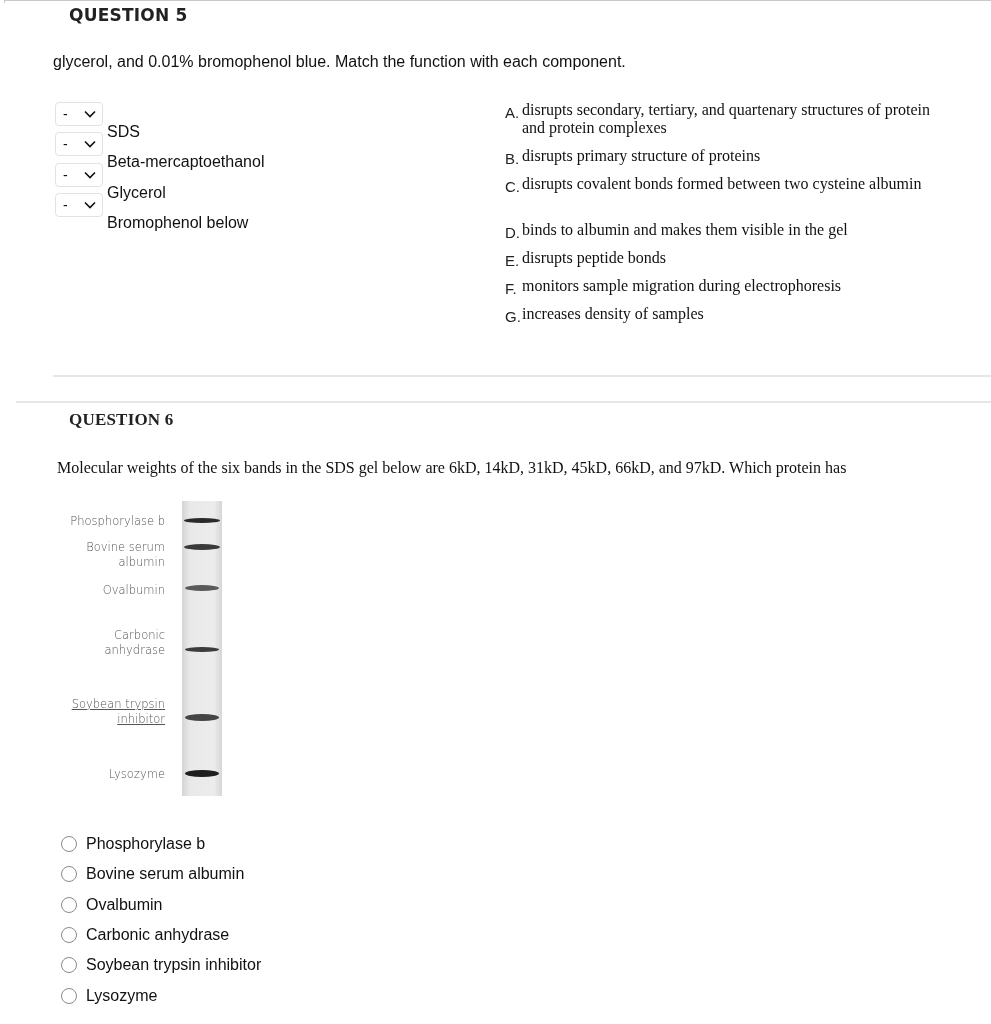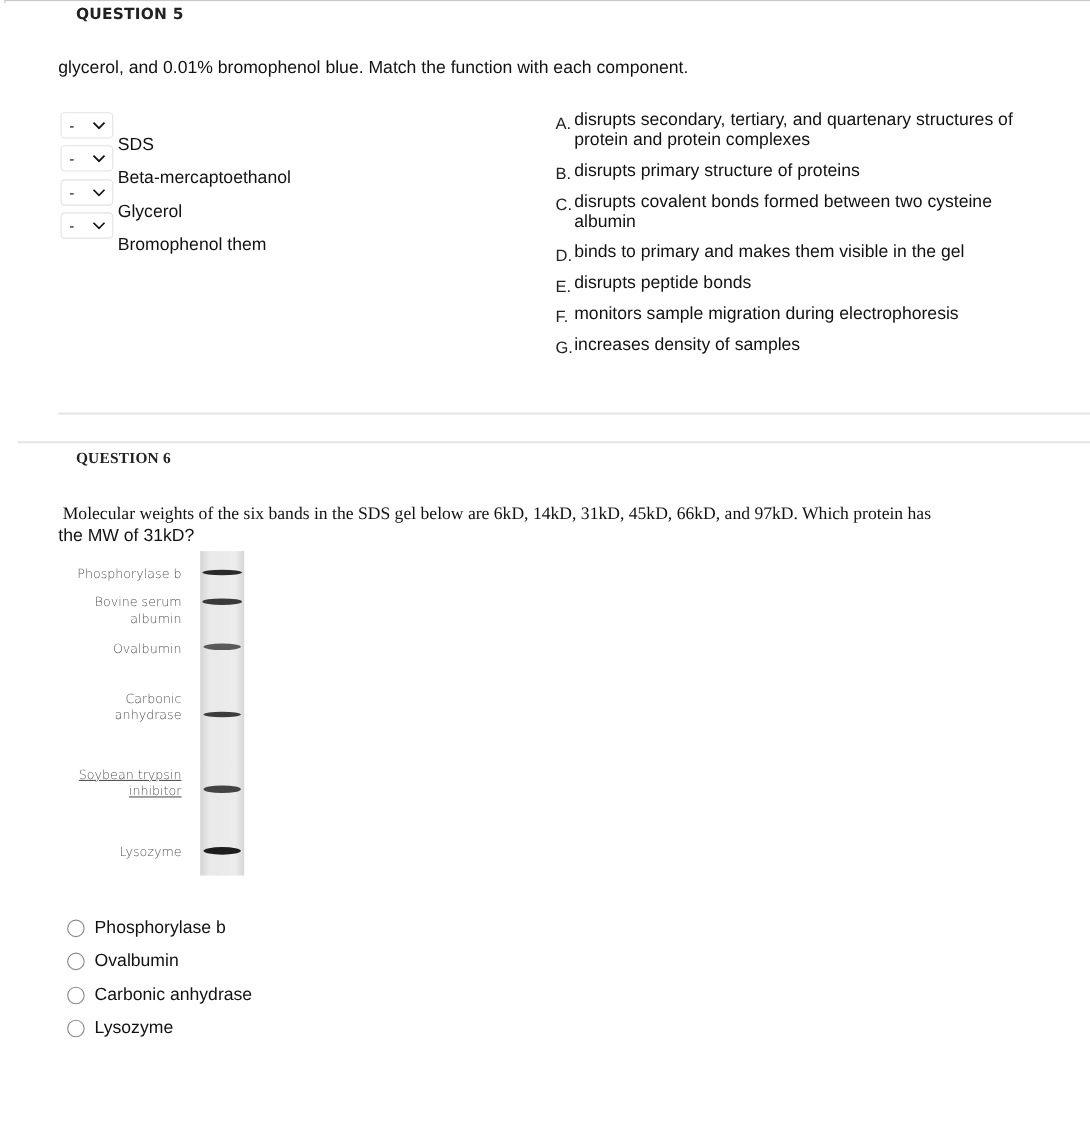--- a/index.html
+++ b/index.html
@@ -9,41 +9,41 @@
     }
     .page { position: relative; width: 991px; height: 1024px; }
 
     .top-frame {
       position: absolute; left: 4px; top: 0; width: 987px; height: 3px;
       border-top: 1px solid #c8c8c8; border-left: 1px solid #c8c8c8;
     }
 
     .q-title {
       position: absolute; font-family: "DejaVu Sans", sans-serif;
-      font-weight: bold; font-size: 14px; color: #222; letter-spacing: 0.2px;
+      font-weight: bold; font-size: 17px; color: #222; letter-spacing: 0.2px;
     }
     .q-text {
       position: absolute; font-size: 16px; line-height: 20px; color: #111;
     }
 
     
     .match-list { position: absolute; left: 55px; top: 99px; }
     .match-row { display: flex; align-items: center; height: 30.3px; }
     .select-box {
       width: 48px; height: 24px; border: 1px solid #e2e2e2; border-radius: 4px;
       display: flex; align-items: center; justify-content: space-between;
       padding: 0 6px 0 7px; font-size: 14px; color: #111; background: #fff; cursor: pointer;
     }
     .chev { width: 12px; height: 8px; display: block; }
     .match-label { margin-left: 4px; font-size: 16px; color: #111; margin-top: 36px; }
 
     .answer-list { position: absolute; left: 505px; top: 101px; width: 450px; }
     .answer { display: flex; font-size: 16px; line-height: 18px; color: #111; }
     .answer .letter { width: 17px; flex: none; font-size: 15px; padding-top: 3px; color: #222; }
-    .answer .txt { flex: 1; }
+    .answer .txt { flex: 1; font-family: Liberation Serif, serif; }
 
     .divider { position: absolute; height: 2px; background: #e6e6e6; }
 
     
     .gel-labels { position: absolute; left: 60px; width: 105px; text-align: right;
       font-family: "DejaVu Sans", sans-serif; font-size: 11.5px; line-height: 14.5px; color: #555; font-weight: 300; }
     .gel-lane {
       position: absolute; left: 182px; top: 501px; width: 40px; height: 295px;
       background: linear-gradient(to right, #d4d4d4, #e9e9e9 20%, #ececec 80%, #d6d6d6);
     }
@@ -98,40 +98,40 @@
       </div>
       <span class="match-label">Glycerol</span>
     </div>
     <div class="match-row">
       <div class="select-box">
         <span>-</span>
         <svg class="chev" viewBox="0 0 12 8">
             <polyline points="1,1.5 6,6.5 11,1.5" fill="none" stroke="#111" stroke-width="1.6"></polyline>
           </svg>
       </div>
-      <span class="match-label">Bromophenol them</span>
+      <span class="match-label">Bromophenol below</span>
     </div>
   </div>
 
   <div class="answer-list">
     <div class="answer" style="height:46px;">
       <span class="letter">A.</span>
       <span class="txt">disrupts secondary, tertiary, and quartenary structures of protein and protein complexes</span>
     </div>
     <div class="answer" style="height:28px;">
       <span class="letter">B.</span>
       <span class="txt">disrupts primary structure of proteins</span>
     </div>
     <div class="answer" style="height:46px;">
       <span class="letter">C.</span>
       <span class="txt">disrupts covalent bonds formed between two cysteine albumin</span>
     </div>
     <div class="answer" style="height:28px;">
       <span class="letter">D.</span>
-      <span class="txt">binds to primary and makes them visible in the gel</span>
+      <span class="txt">binds to albumin and makes them visible in the gel</span>
     </div>
     <div class="answer" style="height:28px;">
       <span class="letter">E.</span>
       <span class="txt">disrupts peptide bonds</span>
     </div>
     <div class="answer" style="height:28px;">
       <span class="letter">F.</span>
       <span class="txt">monitors sample migration during electrophoresis</span>
     </div>
     <div class="answer" style="height:28px;">
@@ -140,21 +140,20 @@
     </div>
   </div>
 
   <div class="divider" style="left:53px; top:375px; width:938px;"></div>
   <div class="divider" style="left:16px; top:401px; width:975px;"></div>
 
   <div class="q-title" style="left:69px; top:410px;font-family:Liberation Serif, serif;">QUESTION 6</div>
 
   <div class="q-text" style="left:53px; top:458px;">
     <div style="white-space:pre;font-family:Liberation Serif, serif;"> Molecular weights of the six bands in the SDS gel below are 6kD, 14kD, 31kD, 45kD, 66kD, and 97kD. Which protein has</div>
-    <div>the MW of 31kD?</div>
   </div>
 
   <div>
     <div class="gel-labels" style="top:514px;">
       <div>Phosphorylase b</div>
     </div>
     <div class="gel-labels" style="top:540px;">
       <div>Bovine serum</div>
       <div>albumin</div>
     </div>
@@ -183,24 +182,32 @@
     </div>
   </div>
 
   <div class="radio-list">
     <div class="radio-row">
       <span class="radio"></span>
       <span class="radio-label">Phosphorylase b</span>
     </div>
     <div class="radio-row">
       <span class="radio"></span>
+      <span class="radio-label">Bovine serum albumin</span>
+    </div>
+    <div class="radio-row">
+      <span class="radio"></span>
       <span class="radio-label">Ovalbumin</span>
     </div>
     <div class="radio-row">
       <span class="radio"></span>
       <span class="radio-label">Carbonic anhydrase</span>
     </div>
     <div class="radio-row">
       <span class="radio"></span>
+      <span class="radio-label">Soybean trypsin inhibitor</span>
+    </div>
+    <div class="radio-row">
+      <span class="radio"></span>
       <span class="radio-label">Lysozyme</span>
     </div>
   </div>
 </div>
 
 </body></html>

